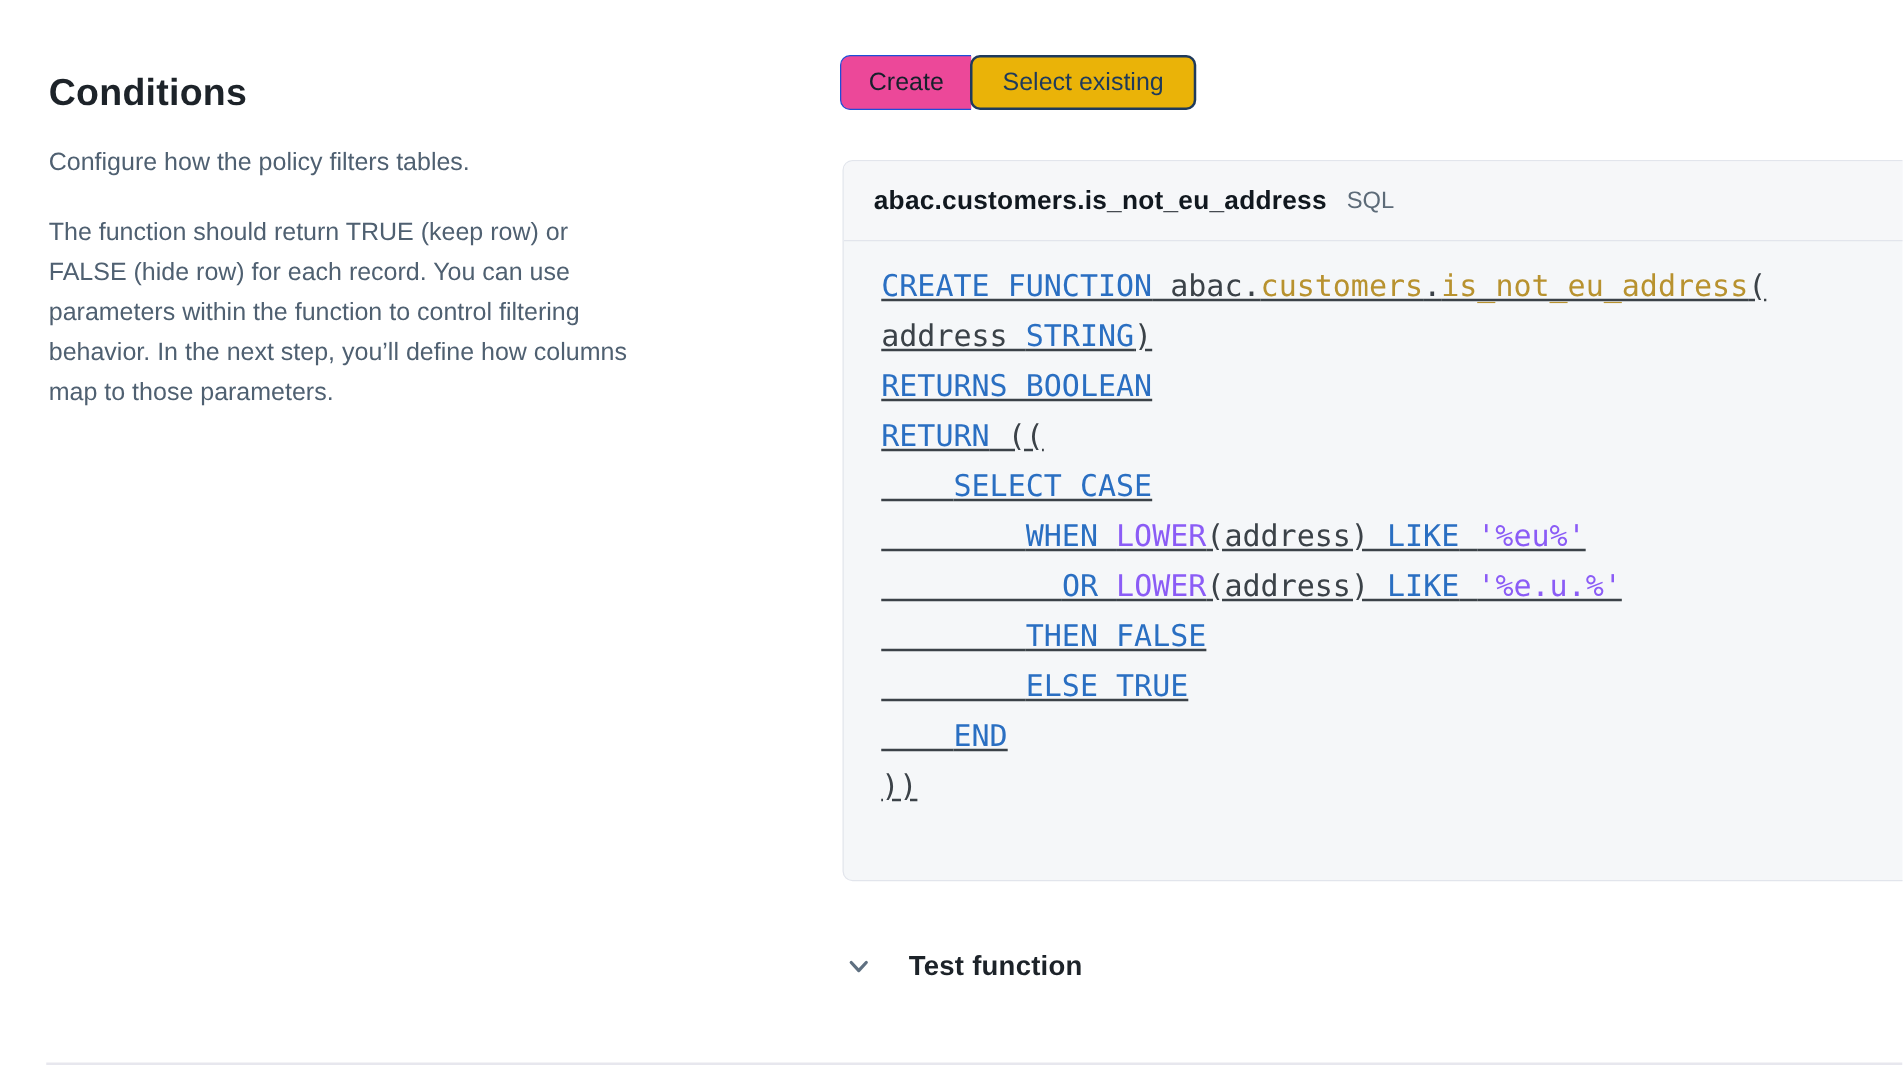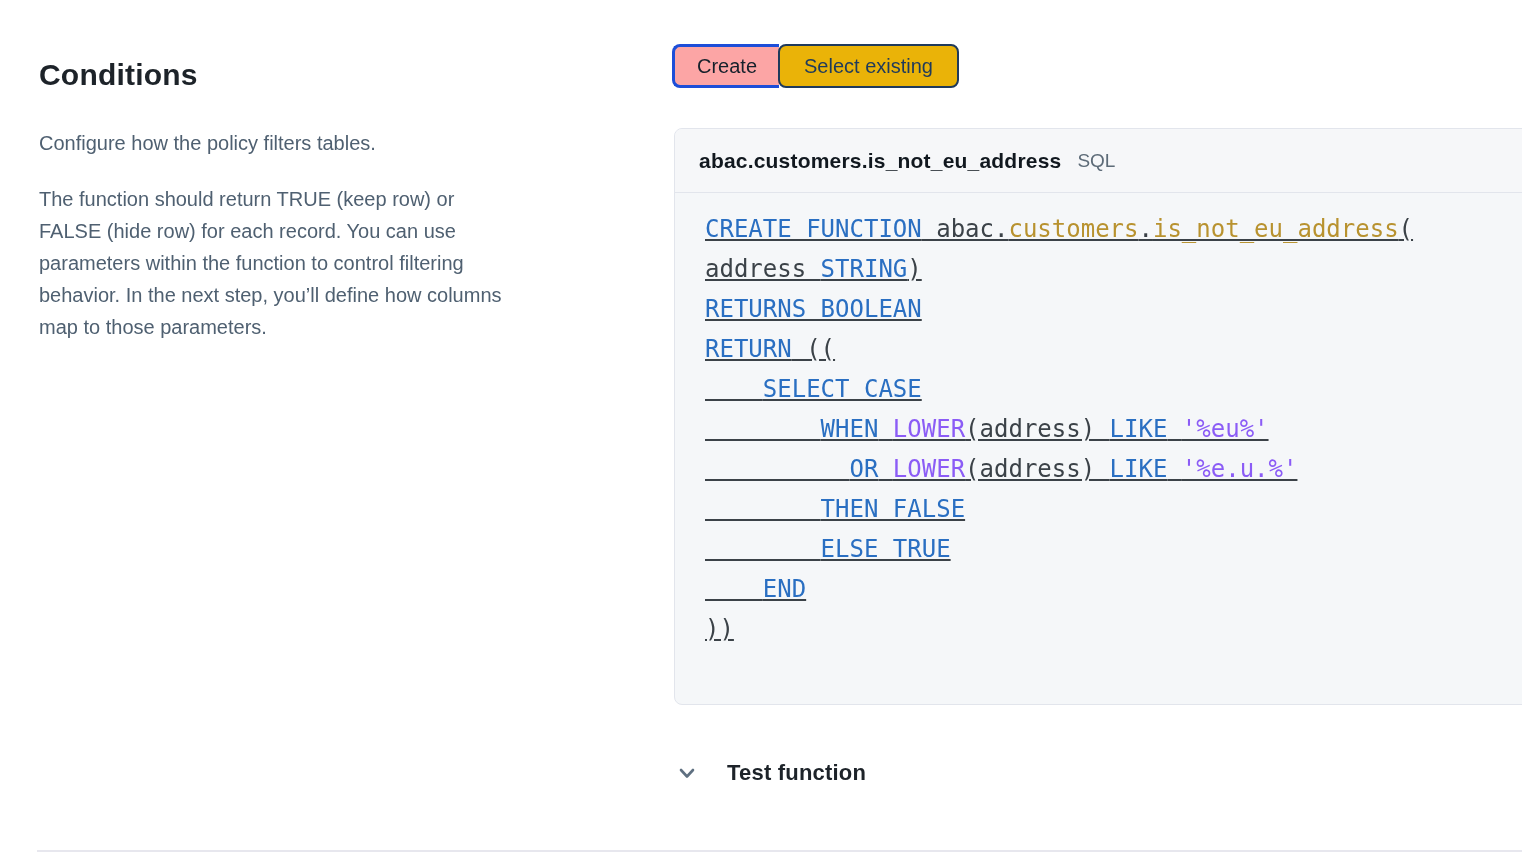--- a/index.html
+++ b/index.html
@@ -14,30 +14,30 @@
   
   .left-col { position: absolute; left: 39px; top: 56px; width: 600px; }
   .page-title {
     font-size: 30px; font-weight: 700; color: #1d2329;
     letter-spacing: 0.2px; line-height: 38px;
   }
   .para {
     color: #4f6071; font-size: 20px; line-height: 32px;
     white-space: pre-line;
   }
-  .para-1 { margin-top: 33px; }
+  .para-1 { margin-top: 20px; }
   .para-2 { margin-top: 24px; }
 
   
   .segmented {
     position: absolute; left: 672px; top: 44px; height: 44px;
     display: flex; align-items: stretch;
   }
   .seg-btn {
-    font-size: 20px; border: 3px solid #1d4ed8; background: #fca5a5;
+    font-size: 20px; border: 1px solid #1d4ed8; background: #ec4899;
     color: #15202b; padding: 0 22px; display: flex; align-items: center;
     cursor: pointer; font-family: inherit;
   }
   .seg-btn.first { border-radius: 8px 0 0 8px; border-right: none; }
   .seg-btn.selected {
     background: #eab308; border: 2px solid #1f3a5c; color: #1e3a5c;
     border-radius: 8px; margin-left: -1px; font-weight: 500;
     padding: 0 24px;
   }
 

